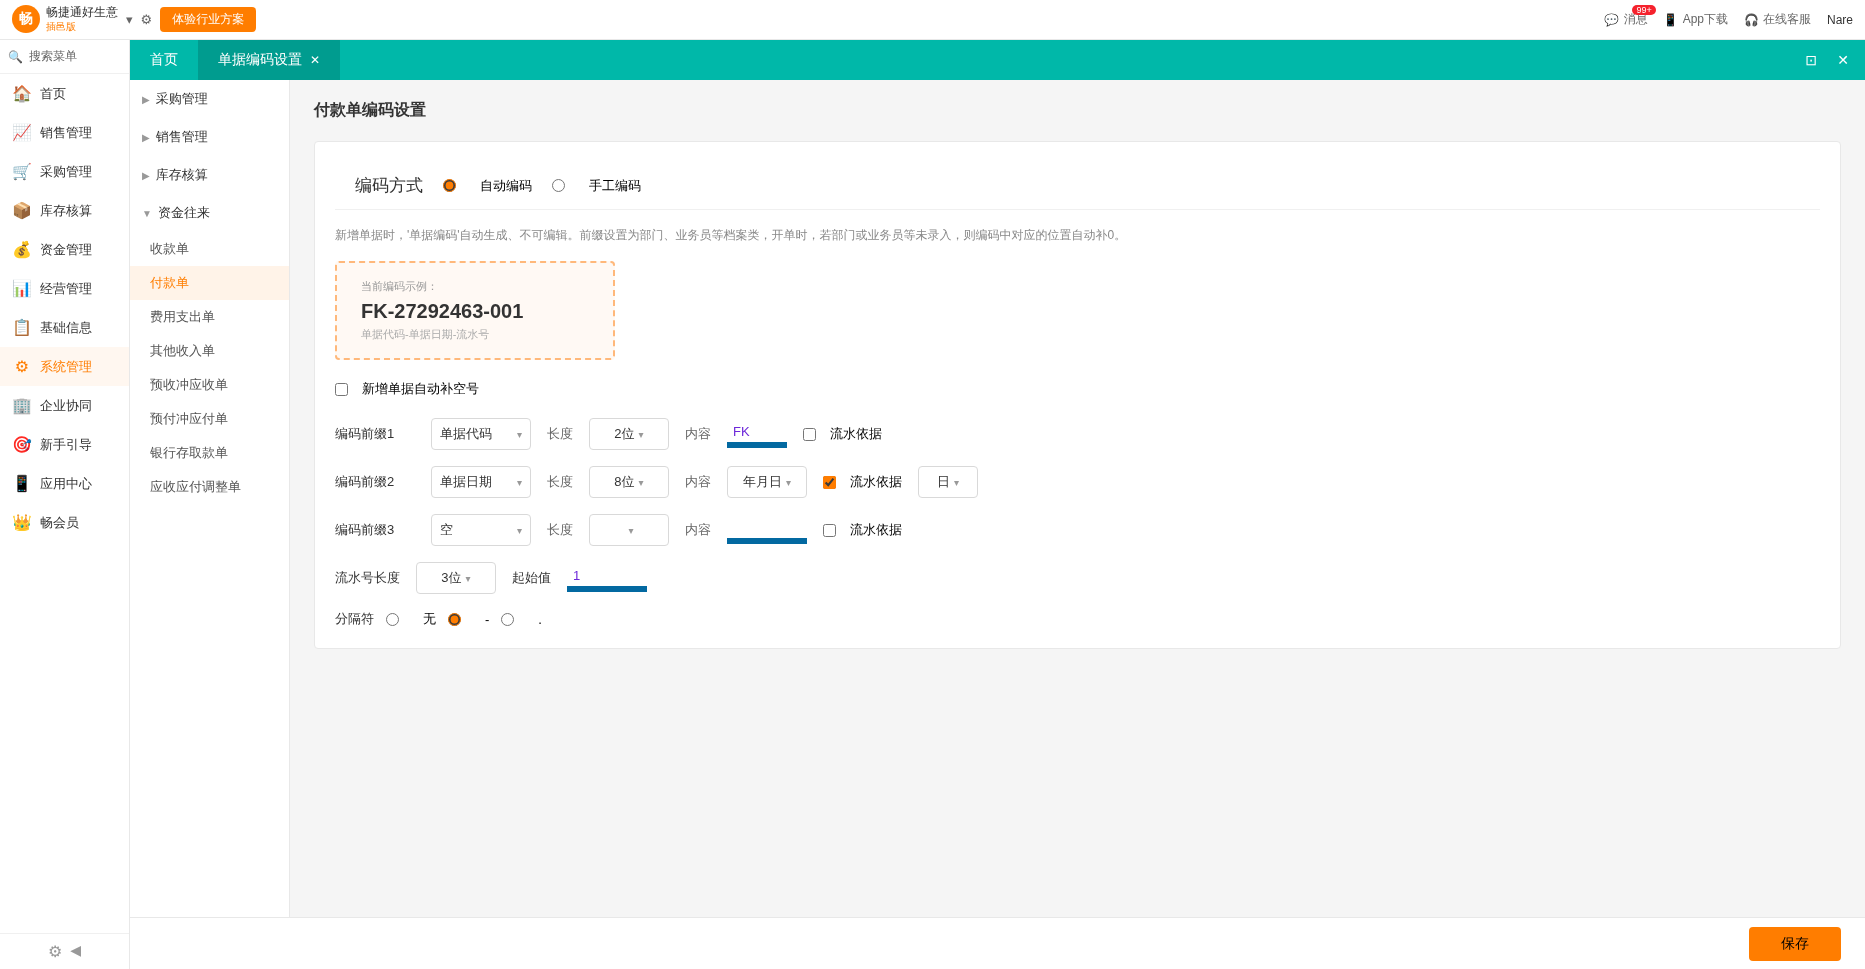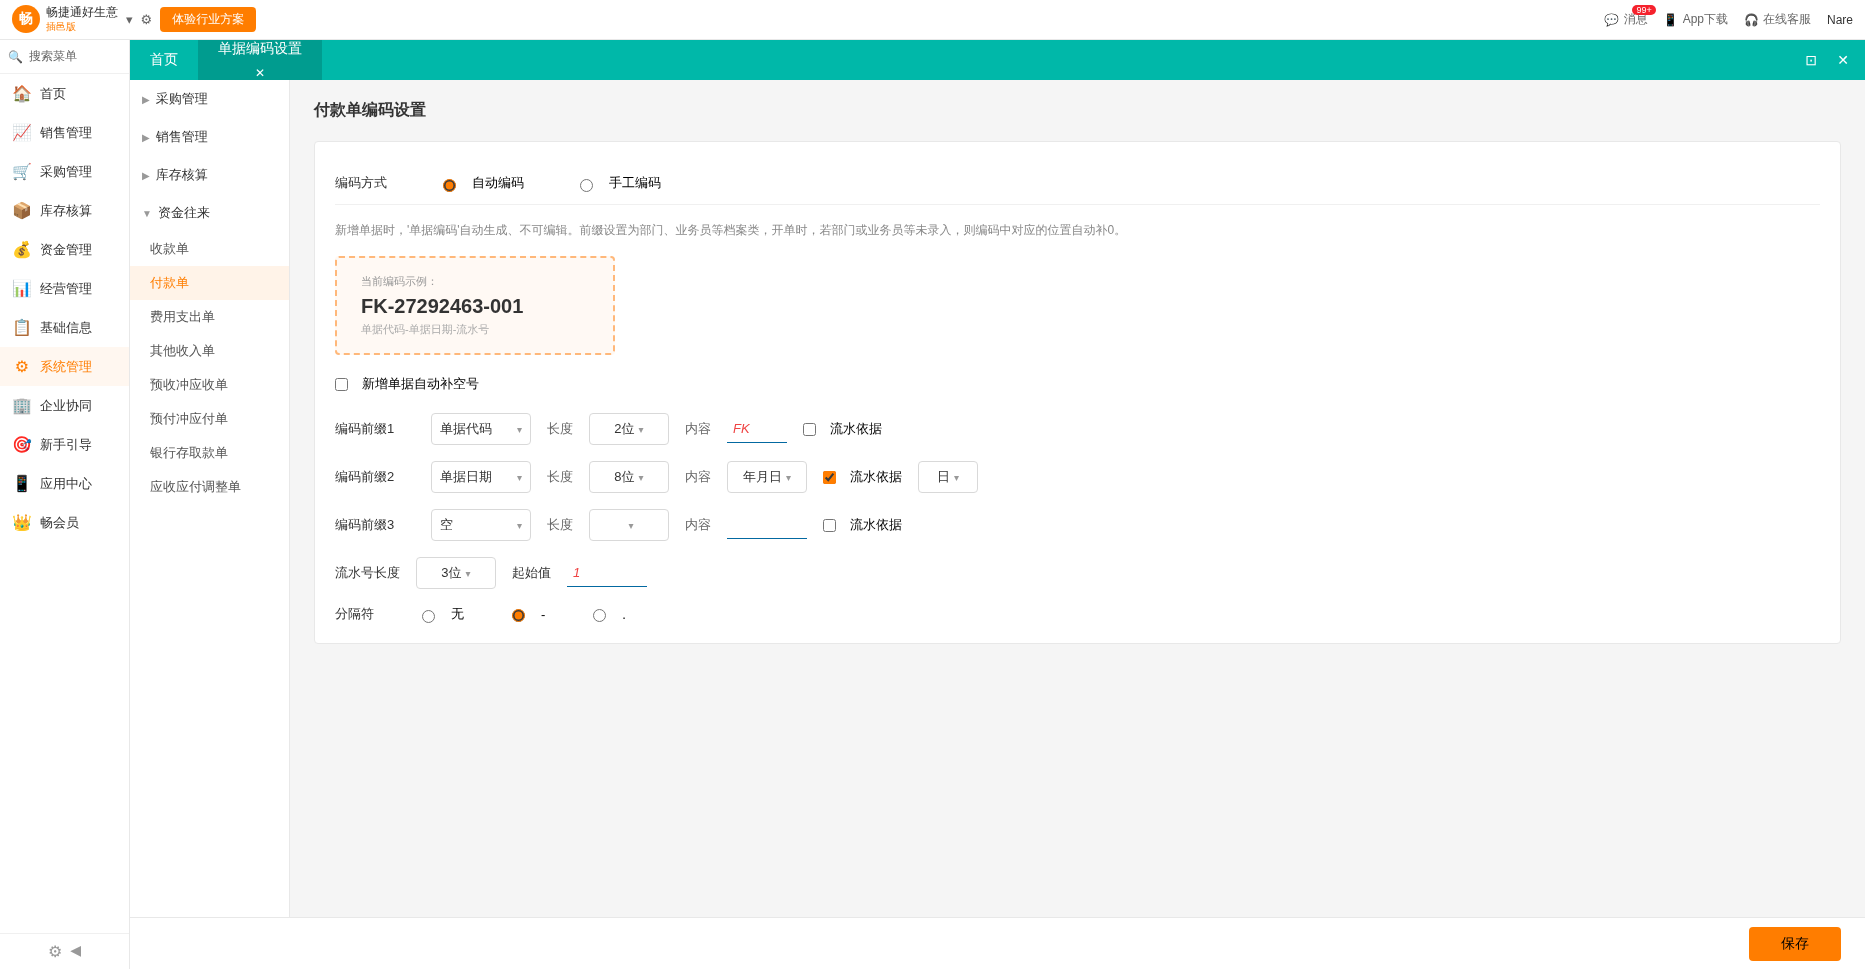--- a/index.html
+++ b/index.html
@@ -54,59 +54,59 @@
 
     
     .page-content { flex: 1; overflow-y: auto; padding: 20px 24px; background: #f5f5f5; }
     .page-title { font-size: 16px; font-weight: 600; color: #333; margin-bottom: 20px; }
 
     
     .panel { background: #fff; border-radius: 4px; border: 1px solid #e8e8e8; padding: 20px; margin-bottom: 16px; }
 
     
     .coding-method { display: flex; align-items: center; gap: 20px; padding: 12px 0; border-bottom: 1px solid #f0f0f0; margin-bottom: 16px; }
-    .coding-label { color: #333; font-size: 13px; }
-    .radio-item { display: flex; align-items: flex-end; gap: 16px; cursor: pointer; font-size: 13px; margin-left: 36px; }
+    .coding-label { color: #333; font-size: 17px; margin-left: 20px; }
+    .radio-item { display: flex; align-items: center; gap: 24px; cursor: pointer; font-size: 13px; }
 
     .hint-text { font-size: 12px; color: #888; margin-bottom: 16px; line-height: 1.6; }
 
     
     .code-preview { border: 2px dashed #ffb87a; background: #fff9f4; border-radius: 4px; padding: 16px 24px; display: inline-block; min-width: 280px; margin-bottom: 20px; text-align: left; }
     .code-preview-label { font-size: 11px; color: #999; margin-bottom: 6px; }
     .code-preview-value { font-size: 20px; font-weight: 600; color: #333; }
     .code-preview-desc { font-size: 11px; color: #aaa; margin-top: 4px; }
 
     
     .checkbox-item { display: flex; align-items: center; gap: 14px; cursor: pointer; font-size: 13px; }
 
     
     .form-row { display: flex; align-items: center; margin-bottom: 16px; gap: 16px; flex-wrap: wrap; }
     .form-label { width: 80px; font-size: 13px; color: #333; flex-shrink: 0; }
     .form-select { border: 1px solid #d9d9d9; border-radius: 4px; padding: 0 8px; font-size: 13px; color: #333; height: 32px; min-width: 100px; display: flex; align-items: center; justify-content: space-between; cursor: pointer; background: white; }
     .form-select-sm { min-width: 80px; justify-content: center; }
-    .form-input-text { border: none; border-bottom: 1px solid #0369a1; padding: 4px 6px; font-size: 13px; color: #ef4444; min-width: 60px; height: 28px; outline: none; background: transparent; font-style: italic; }
+    .form-input-text { border: none; border-bottom: 6px solid #0369a1; padding: 4px 6px; font-size: 13px; color: #6d28d9; min-width: 60px; height: 28px; outline: none; background: transparent; }
     .field-label-inline { font-size: 13px; color: #666; }
     .chevron-down { font-size: 10px; color: #999; margin-left: 4px; }
 
     
     .serial-row { display: flex; align-items: center; gap: 16px; margin-bottom: 16px; }
     .serial-label { font-size: 13px; color: #333; }
 
     
     .separator-row { display: flex; align-items: center; gap: 12px; }
     .separator-label { font-size: 13px; color: #333; }
 
     
     .bottom-bar { height: 52px; background: #fff; border-top: 1px solid #e8e8e8; display: flex; align-items: center; justify-content: flex-end; padding: 0 24px; flex-shrink: 0; }
     .btn-save { background: #ff7d00; color: #000000; border: none; padding: 8px 32px; border-radius: 4px; cursor: pointer; font-size: 14px; }
 
     
     .nav-strip { background: #00b8a9; height: 40px; display: flex; align-items: center; padding: 0 0; }
     .nav-strip-item { height: 40px; display: flex; align-items: center; padding: 0 20px; color: white; font-size: 14px; cursor: pointer; }
-    .nav-strip-item.active { background: rgba(0,0,0,0.1); flex-direction: column; }
+    .nav-strip-item.active { background: rgba(0,0,0,0.1); }
 
     input[type="radio"] { accent-color: #ff7d00; }
     input[type="checkbox"] { accent-color: #ff7d00; }
   </style>
 </head>
 <body>
 
 <div class="top-header">
   <div class="top-header-left">
     <div class="top-header-brand">

